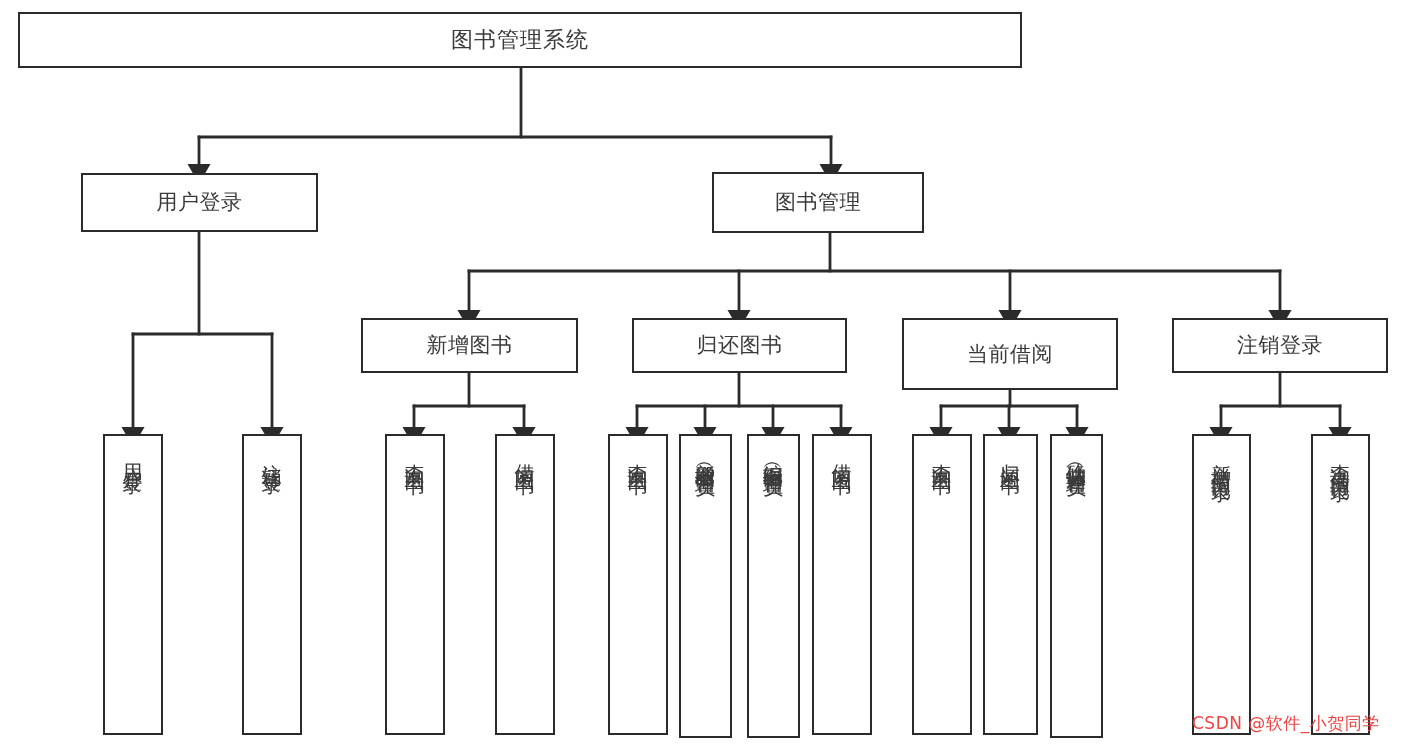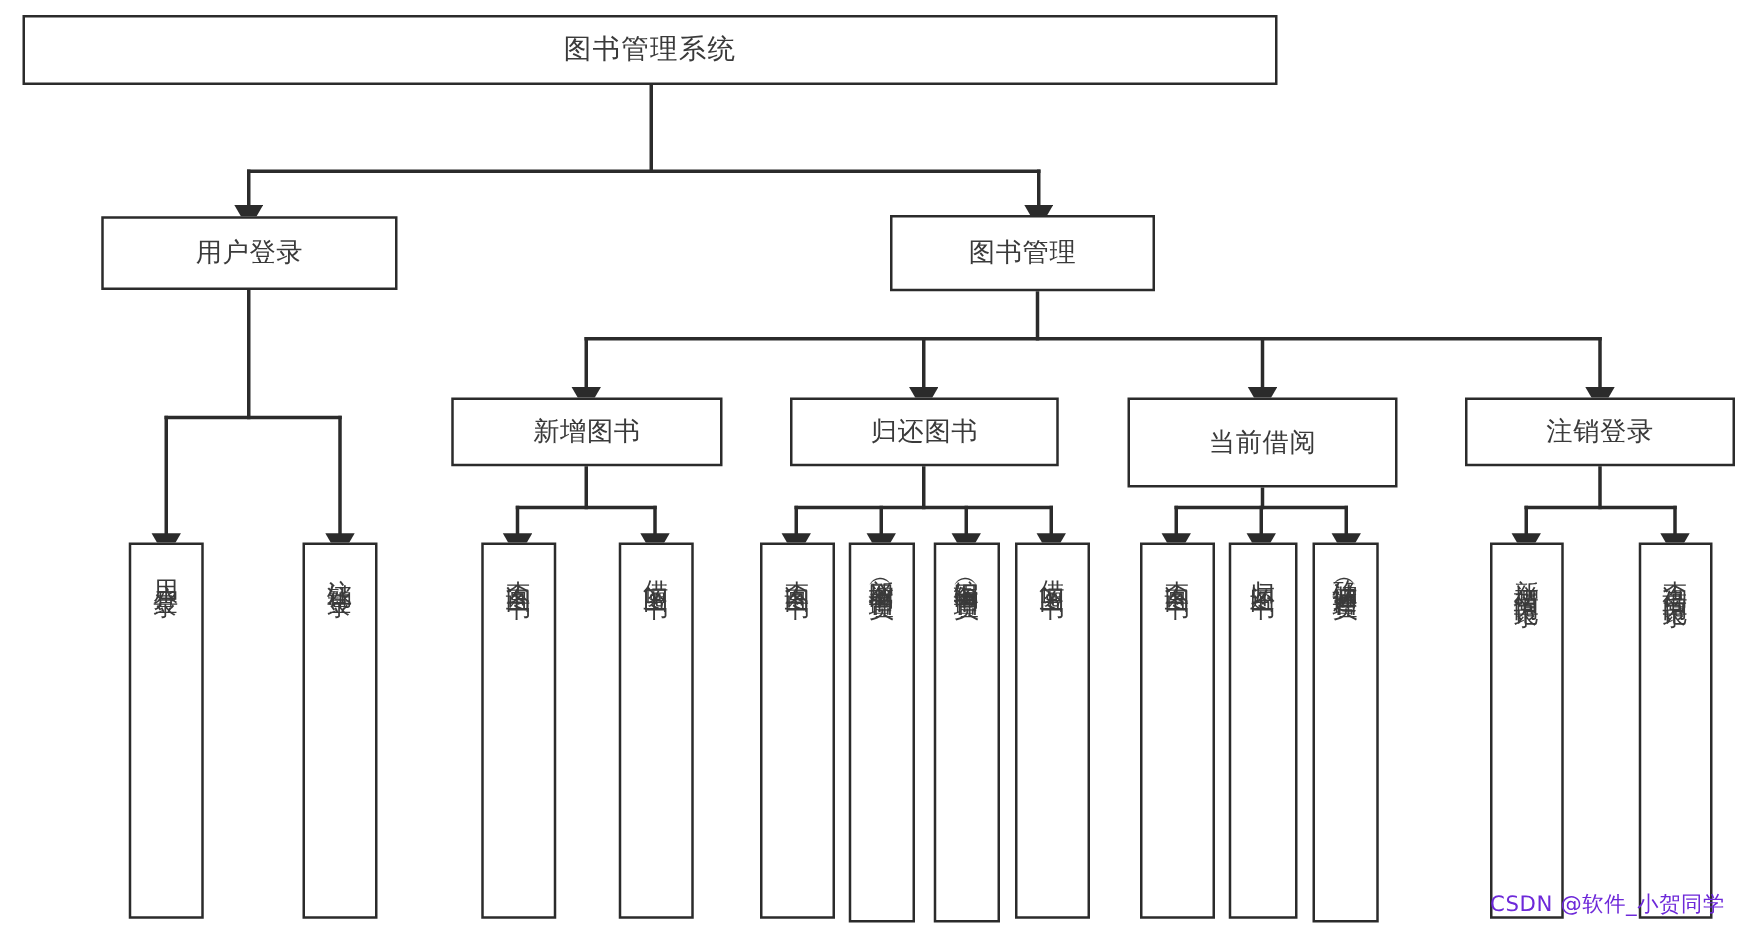--- a/index.html
+++ b/index.html
@@ -63,21 +63,21 @@
     line-height: 1.1;
   }
   .node.v.narrow .label {
     letter-spacing: 4px;
   }
   #watermark {
     position: absolute;
     left: 1192px;
     top: 712px;
     font-size: 17px;
-    color: #6d28d9;
+    color: #ef4444;
     letter-spacing: 0.5px;
     z-index: 3;
     white-space: nowrap;
     font-family: "DejaVu Sans", "Liberation Sans", sans-serif;
   }
 </style>
 </head>
 <body>
 
 <div id="diagram-root">

